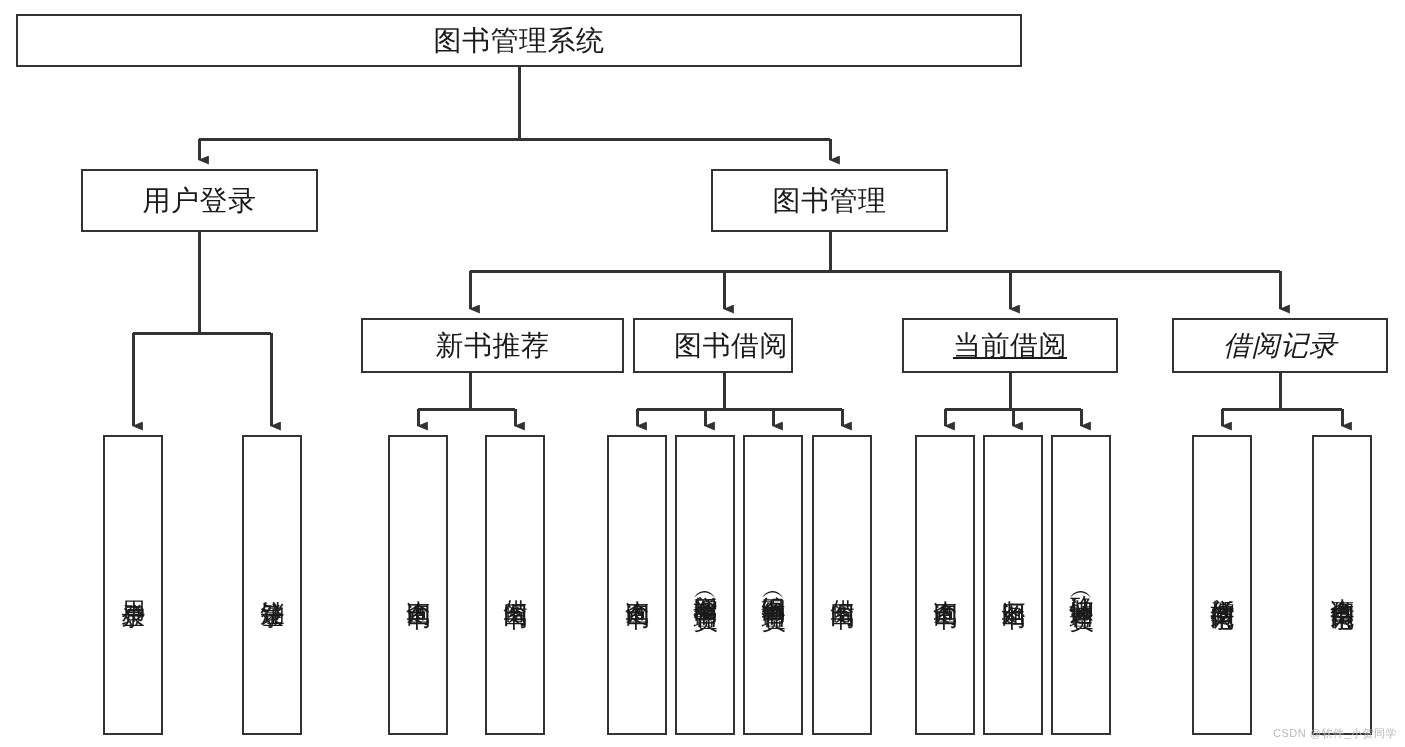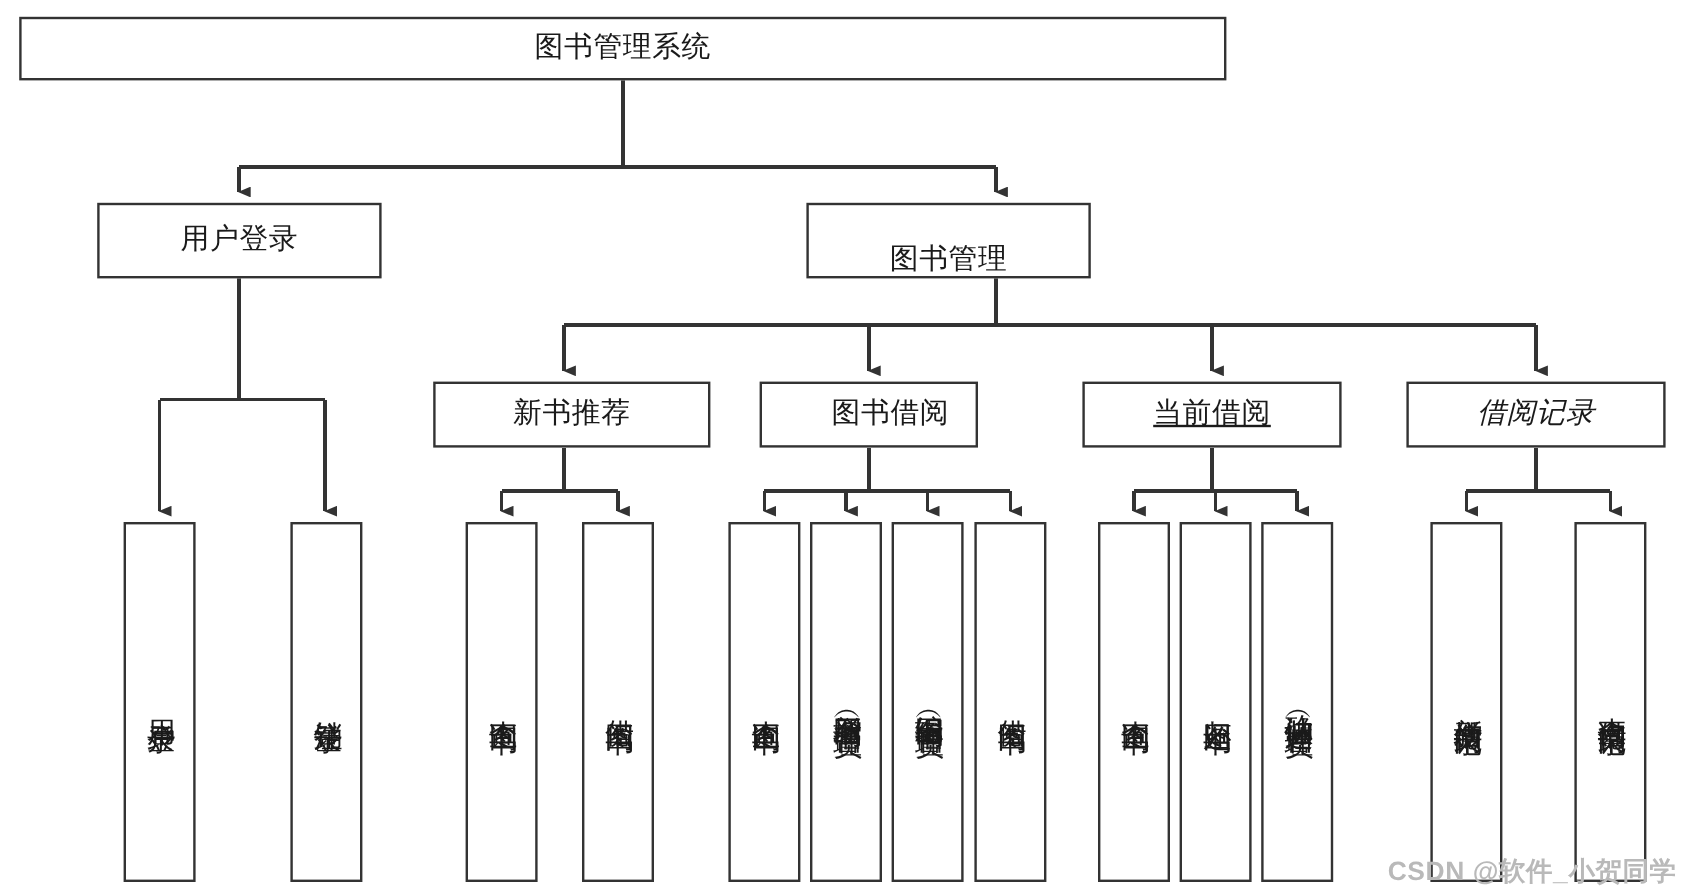--- a/index.html
+++ b/index.html
@@ -35,43 +35,42 @@
     justify-content: center;
     color: #1a1a1a;
   }
   .node .label {
     display: block;
     text-align: center;
     line-height: 1.18;
     letter-spacing: 0.5px;
   }
   .node.horizontal .label {
-    font-size: 24px;
+    font-size: 28px;
   }
   .node.vertical {
     align-items: center;
     justify-content: center;
   }
   .node.vertical .label {
     writing-mode: vertical-rl;
     text-orientation: upright;
     font-size: 24px;
     line-height: 1.12;
     letter-spacing: 2px;
     white-space: nowrap;
   }
   #watermark {
     position: absolute;
     right: 8px;
     bottom: 6px;
-    font-size: 22px;
+    font-size: 11px;
     color: #b9b9b9;
     letter-spacing: 0.5px;
     white-space: nowrap;
-    font-weight: bold;
   }
 </style>
 </head>
 <body>
 
 <div id="canvas">
 
   <svg id="wires" viewBox="0 0 1405 747" width="1405" height="747" xmlns="http://www.w3.org/2000/svg">
     <defs>
       <marker id="arrow" viewBox="0 0 10 12" refX="5" refY="11" markerWidth="9" markerHeight="11" orient="auto-start-reverse" markerUnits="userSpaceOnUse">
@@ -123,28 +122,28 @@
     </g>
   </svg>
 
   <div class="node horizontal" style="left:16px; top:14px; width:1006px; height:53px;">
     <span class="label">图书管理系统</span>
   </div>
 
   <div class="node horizontal" style="left:81px; top:169px; width:237px; height:63px;">
     <span class="label">用户登录</span>
   </div>
-  <div class="node horizontal" style="left:672px; top:169px; width:237px; height:63px;align-items:flex-end;">
+  <div class="node horizontal" style="left:711px; top:169px; width:237px; height:63px;">
     <span class="label">图书管理</span>
   </div>
 
-  <div class="node horizontal" style="left:361px; top:318px; width:231px; height:55px;">
+  <div class="node horizontal" style="left:361px; top:318px; width:263px; height:55px;">
     <span class="label">新书推荐</span>
   </div>
-  <div class="node horizontal" style="left:633px; top:318px; width:182px; height:55px;padding-left:36px;">
+  <div class="node horizontal" style="left:633px; top:318px; width:160px; height:55px;padding-left:36px;">
     <span class="label">图书借阅</span>
   </div>
   <div class="node horizontal" style="left:902px; top:318px; width:216px; height:55px;text-decoration:underline;">
     <span class="label">当前借阅</span>
   </div>
   <div class="node horizontal" style="left:1172px; top:318px; width:216px; height:55px;font-style:italic;">
     <span class="label">借阅记录</span>
   </div>
 
   <div class="node vertical" style="left:103px; top:435px; width:60px; height:300px;">

